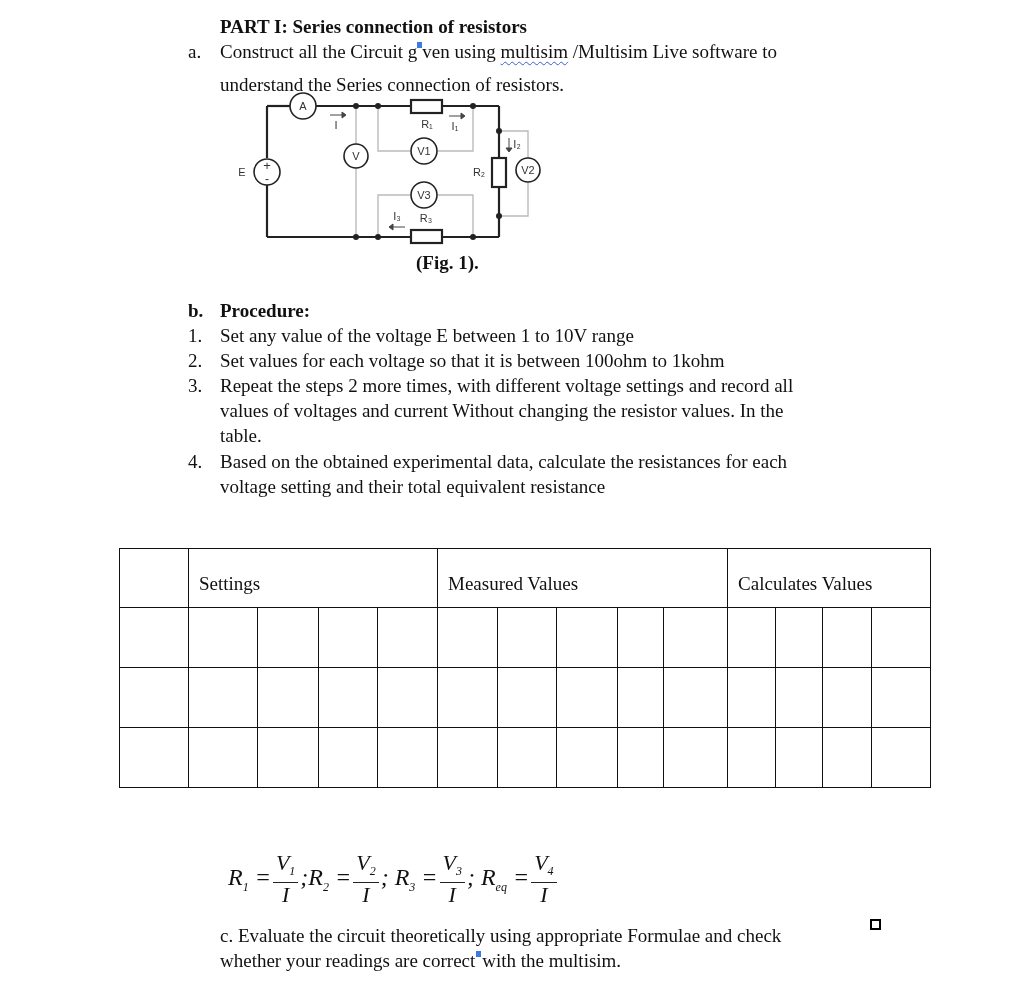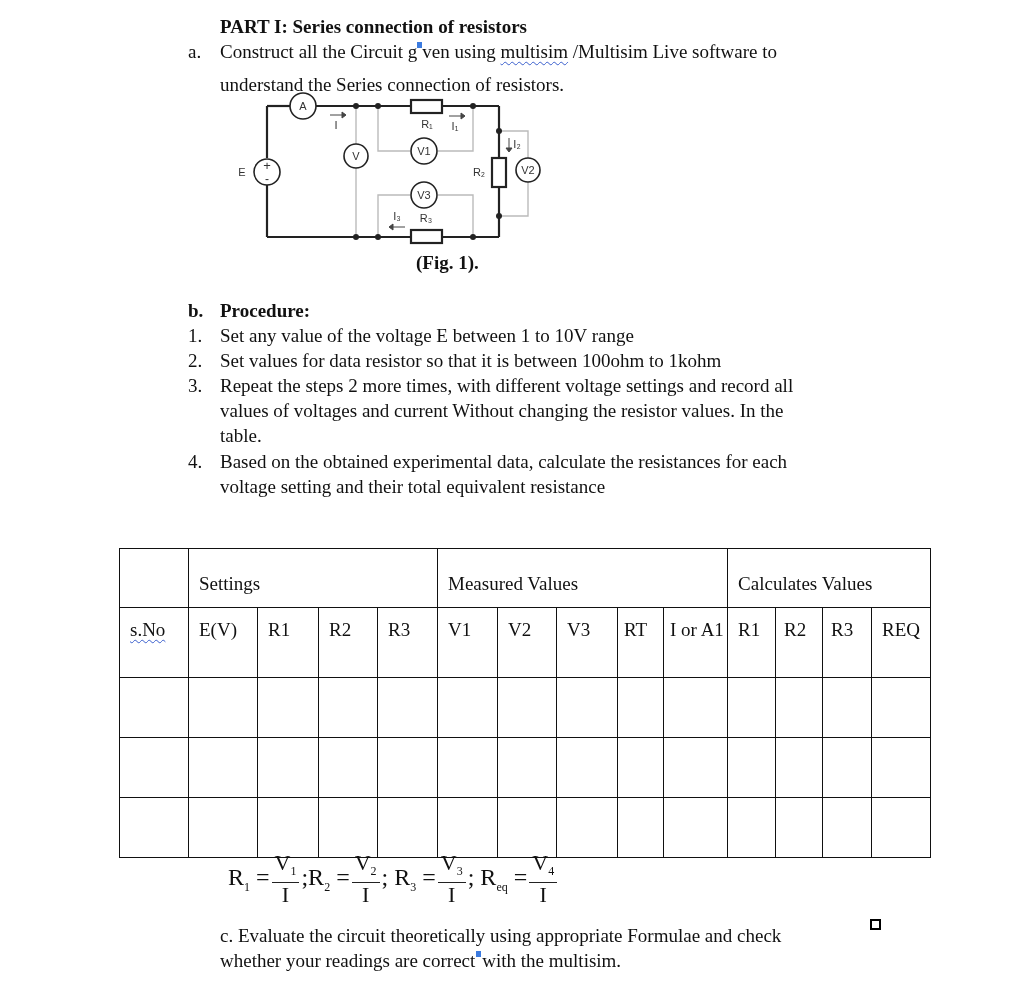--- a/index.html
+++ b/index.html
@@ -12,21 +12,21 @@
   .cursor-mark { display: inline-block; width: 5px; height: 6px; background: #3b7be0; vertical-align: top; margin-top: 3px; }
   .box-mark { display: inline-block; width: 7px; height: 7px; border: 2px solid #000; background: #fff; }
 
   
   table.lab { position: absolute; left: 119px; top: 548px; border-collapse: collapse; table-layout: fixed; width: 811px; }
   table.lab td { border: 1.6px solid #111; font-size: 19px; line-height: 24px; padding: 12px 0 0 10px; vertical-align: top; }
   table.lab tr.r1 td { height: 46px; vertical-align: middle; }
   table.lab tr.r2 td { height: 70px; padding-top: 10px; box-sizing: border-box; }
   table.lab tr.rd td { height: 47px; }
 
-  .formula { font-family: "Liberation Serif", "DejaVu Serif", serif; font-size: 24px; }
+  .formula { font-family: "Liberation Serif", "DejaVu Serif", serif; font-style: italic; font-size: 24px; }
   .frac { display: inline-flex; flex-direction: column; align-items: center; vertical-align: middle; margin: 0 2px; }
   .frac .num { font-size: 22px; line-height: 22px; border-bottom: 1.2px solid #222; padding: 0 3px; }
   .frac .den { font-size: 22px; line-height: 24px; }
   sub { font-size: 12px; }
 </style>
 </head>
 <body>
 
 <div class="abs txt bold" style="left:220px;top:14px;">PART I: Series connection of resistors</div>
 
@@ -119,21 +119,21 @@
 </svg>
 <div class="abs txt" style="left:416px;top:250px;font-weight:bold;">(Fig. 1).</div>
 
 <div class="abs txt bold" style="left:188px;top:298px;">b.</div>
 <div class="abs txt bold" style="left:220px;top:298px;">Procedure:</div>
 
 <div class="abs txt" style="left:188px;top:323px;">1.</div>
 <div class="abs txt" style="left:220px;top:323px;">Set any value of the voltage E between 1 to 10V range</div>
 
 <div class="abs txt" style="left:188px;top:348px;">2.</div>
-<div class="abs txt" style="left:220px;top:348px;">Set values for data resistor so that it is between 100ohm to 1kohm</div>
+<div class="abs txt" style="left:220px;top:348px;">Set values for each voltage so that it is between 100ohm to 1kohm</div>
 
 <div class="abs txt" style="left:188px;top:373px;">3.</div>
 <div class="abs txt" style="left:220px;top:373px;">Repeat the steps 2 more times, with different voltage settings and record all</div>
 <div class="abs txt" style="left:220px;top:398px;">values of voltages and current Without changing the resistor values. In the</div>
 <div class="abs txt" style="left:220px;top:423px;">table.</div>
 
 <div class="abs txt" style="left:188px;top:449px;">4.</div>
 <div class="abs txt" style="left:220px;top:449px;">Based on the obtained experimental data, calculate the resistances for each</div>
 <div class="abs txt" style="left:220px;top:474px;text-align:center;">voltage setting and their total equivalent resistance</div>
 
@@ -154,36 +154,20 @@
     <col style="width:49px">
       <col style="width:59px">
   </colgroup>
   <tbody>
       <tr class="r1">
     <td></td>
     <td colspan="4">Settings</td>
     <td colspan="5">Measured Values</td>
     <td colspan="4">Calculates Values</td>
   </tr>
-  <tr class="r2">
-    <td><span class="squiggle">s.No</span></td>
-    <td>E(V)</td>
-    <td>R1</td>
-    <td>R2</td>
-    <td>R3</td>
-    <td>V1</td>
-    <td>V2</td>
-    <td>V3</td>
-    <td style="padding-left:6px">RT</td>
-    <td style="padding-left:6px;white-space:normal;">I or A1</td>
-    <td>R1</td>
-    <td style="padding-left:8px">R2</td>
-    <td style="padding-left:8px">R3</td>
-    <td>REQ</td>
-  </tr>
   <tr class="rd">
     <td></td>
         <td></td>
         <td></td>
         <td></td>
         <td></td>
         <td></td>
         <td></td>
         <td></td>
         <td></td>

